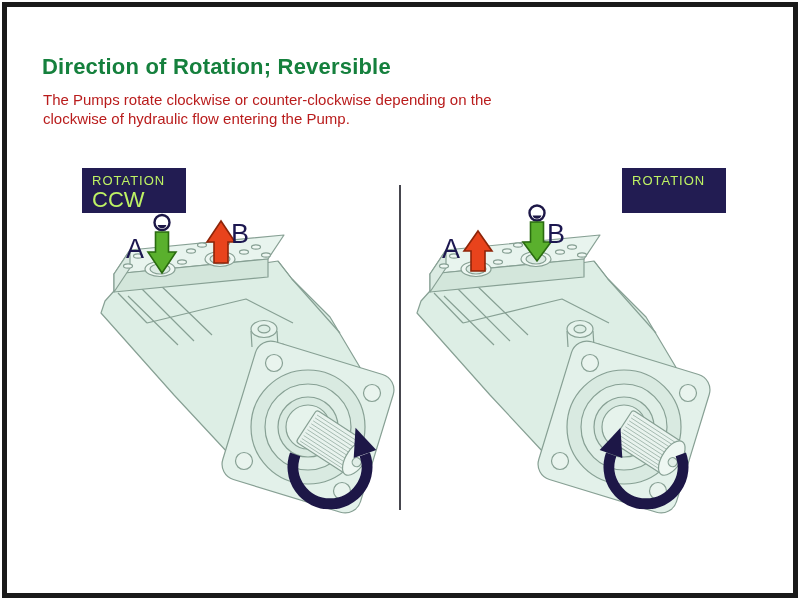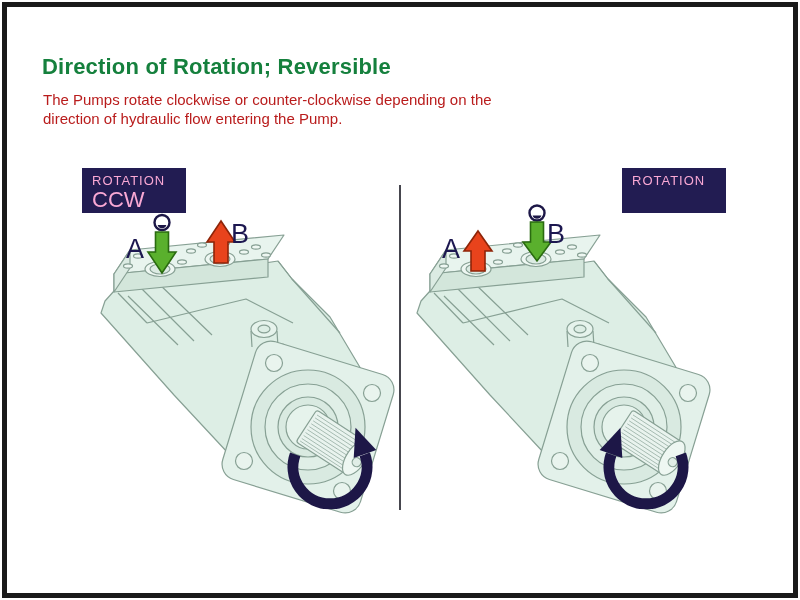--- a/index.html
+++ b/index.html
@@ -15,21 +15,21 @@
     font-size:22px;font-weight:bold;color:#15803d;letter-spacing:.2px;
   }
   .subtitle{
     position:absolute;left:43px;
     font-size:15px;color:#b91c1c;line-height:19px;
   }
   .subtitle.l1{top:90px;}
   .subtitle.l2{top:109px;}
   .rotation-badge{
     position:absolute;top:168px;width:104px;height:45px;
-    background:#221c52;color:#f9a8d4;box-sizing:border-box;
+    background:#221c52;color:#bef264;box-sizing:border-box;
     padding:5px 12px 0 10px;
   }
   .rotation-badge.left{left:82px;}
   .rotation-badge.right{left:622px;}
   .badge-word{font-size:13px;letter-spacing:1px;line-height:15px;}
   .badge-dir{font-size:22px;line-height:24px;}
   .divider{
     position:absolute;left:399px;top:185px;width:2px;height:325px;background:#46464e;
   }
   .pump-svg{position:absolute;top:195px;width:330px;height:325px;}
@@ -43,21 +43,21 @@
   .gauge-circ{fill:#ffffff;stroke:#1d1747;stroke-width:2.4;}
   .rot-arc{fill:none;stroke-width:11;}
 </style>
 </head>
 <body>
 
 <div class="frame"></div>
 
 <div class="page-title">Direction of Rotation; Reversible</div>
 <div class="subtitle l1">The Pumps rotate clockwise or counter-clockwise depending on the</div>
-<div class="subtitle l2">direction of hydraulic flow entering the Pump.</div>
+<div class="subtitle l2">clockwise of hydraulic flow entering the Pump.</div>
 
 <div class="rotation-badge left">
   <div class="badge-word">ROTATION</div>
   <div class="badge-dir">CCW</div>
 </div>
 
 <div class="rotation-badge right">
   <div class="badge-word">ROTATION</div>
 </div>
 

